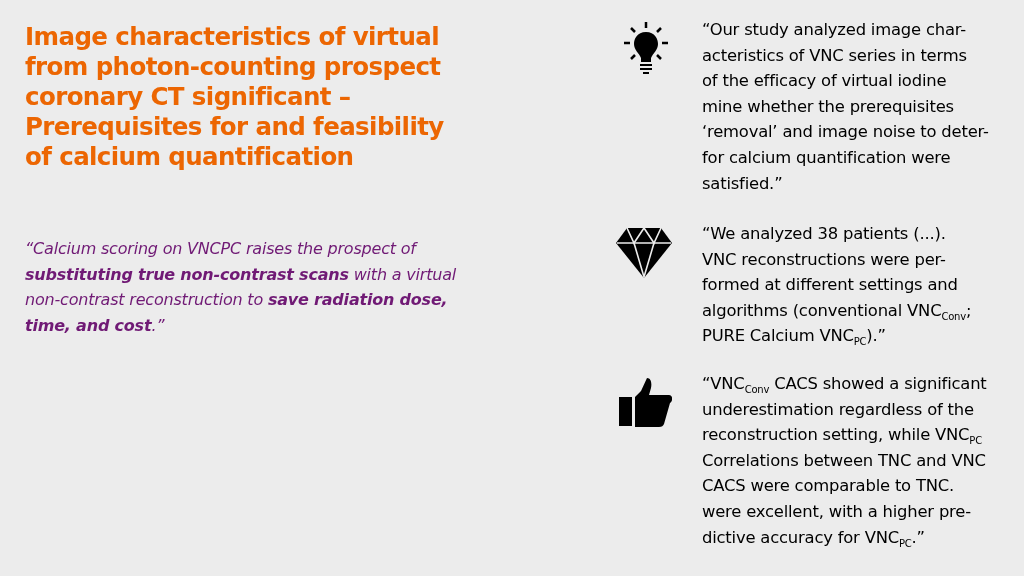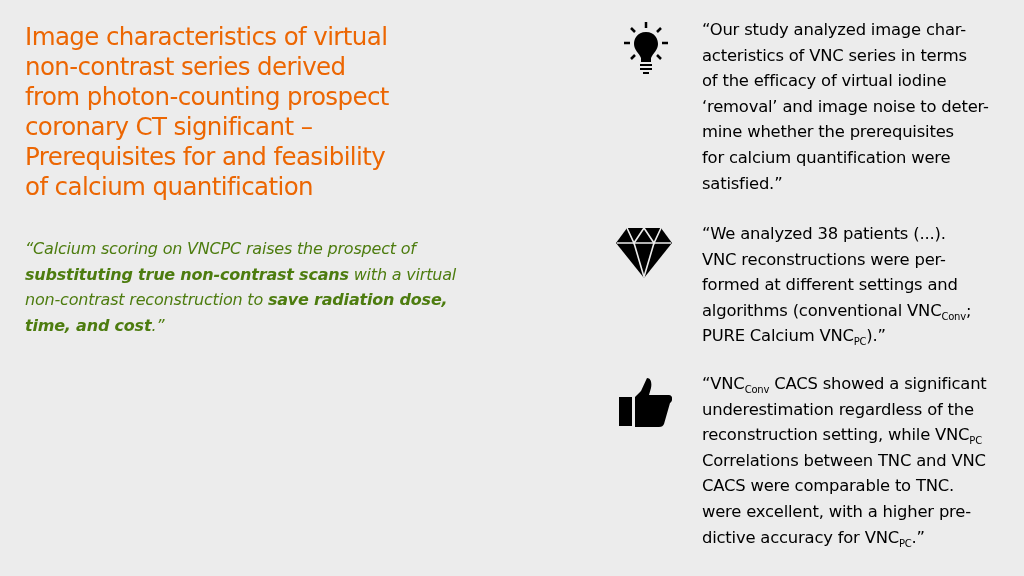--- a/index.html
+++ b/index.html
@@ -7,32 +7,32 @@
     width:1024px; height:576px; overflow:hidden;
     background:#ececec;
     position:relative;
     font-family: "DejaVu Sans", sans-serif;
     color:#000;
   }
   .title {
     position:absolute; left:25px; top:22px; width:460px;
     color:#ec6602;
     font-family: "DejaVu Sans", sans-serif;
-    font-weight:normal;
+    font-weight:bold;
     font-size:24.5px;
     line-height:30px;
     letter-spacing:-0.6px;
   }
   .title .line { display:block; white-space:nowrap; }
   .quote {
     position:absolute; left:25px; top:236px; width:460px;
     font-size:16px; line-height:25.5px;
     font-style:italic;
     letter-spacing:-0.2px;
-    color:#4d7c0f;
+    color:#701a75;
   }
   .quote .line { display:block; white-space:nowrap; }
   .quote b { font-weight:bold; }
   .item {
     position:absolute; left:612px; width:400px;
   }
   .icon {
     position:absolute; left:0; top:0; width:60px; height:60px;
   }
   .text {
@@ -42,21 +42,20 @@
     letter-spacing:-0.2px;
   }
   .text .line { display:block; white-space:nowrap; }
   .sub { font-size:10px; vertical-align:-4px; line-height:0; }
 </style>
 </head>
 <body>
 
 <div class="title">
   <span class="line">Image characteristics of virtual</span>
-  <span class="line">non-contrast series derived</span>
   <span class="line">from photon-counting prospect</span>
   <span class="line">coronary CT significant –</span>
   <span class="line">Prerequisites for and feasibility</span>
   <span class="line">of calcium quantification</span>
 </div>
 
 <div class="quote">
   <span class="line">“Calcium scoring on VNCPC raises the prospect of</span>
   <span class="line"><b>substituting true non-contrast scans</b><span> with a virtual</span></span>
   <span class="line"><span>non-contrast reconstruction to </span><b>save radiation dose,</b></span>
@@ -78,22 +77,22 @@
       <path d="M34 15 C25 15 22 22 22 27 C22 33 27 36 29 41 L29 45 L39 45 L39 41 C41 36 46 33 46 27 C46 22 43 15 34 15 Z" fill="#000"></path>
       <rect x="28" y="47" width="12" height="2" fill="#000"></rect>
       <rect x="28" y="51" width="12" height="2" fill="#000"></rect>
       <rect x="31" y="55" width="6" height="2" fill="#000"></rect>
     </svg>
   </div>
   <div class="text">
     <span class="line">“Our study analyzed image char-</span>
     <span class="line">acteristics of VNC series in terms</span>
     <span class="line">of the efficacy of virtual iodine</span>
+    <span class="line">mine whether the prerequisites</span>
     <span class="line">‘removal’ and image noise to deter-</span>
-    <span class="line">mine whether the prerequisites</span>
     <span class="line">for calcium quantification were</span>
     <span class="line">satisfied.”</span>
   </div>
 </div>
 
 <div class="item" style="top:221px;">
   <div class="icon" style="top:2px;">
     <svg width="60" height="60" viewBox="0 0 60 60">
       <path d="M15 5 L49 5 L60 20 L32 55 L4 20 Z" fill="#000"></path>
       <g stroke="#ececec" stroke-width="1.6" fill="none">

